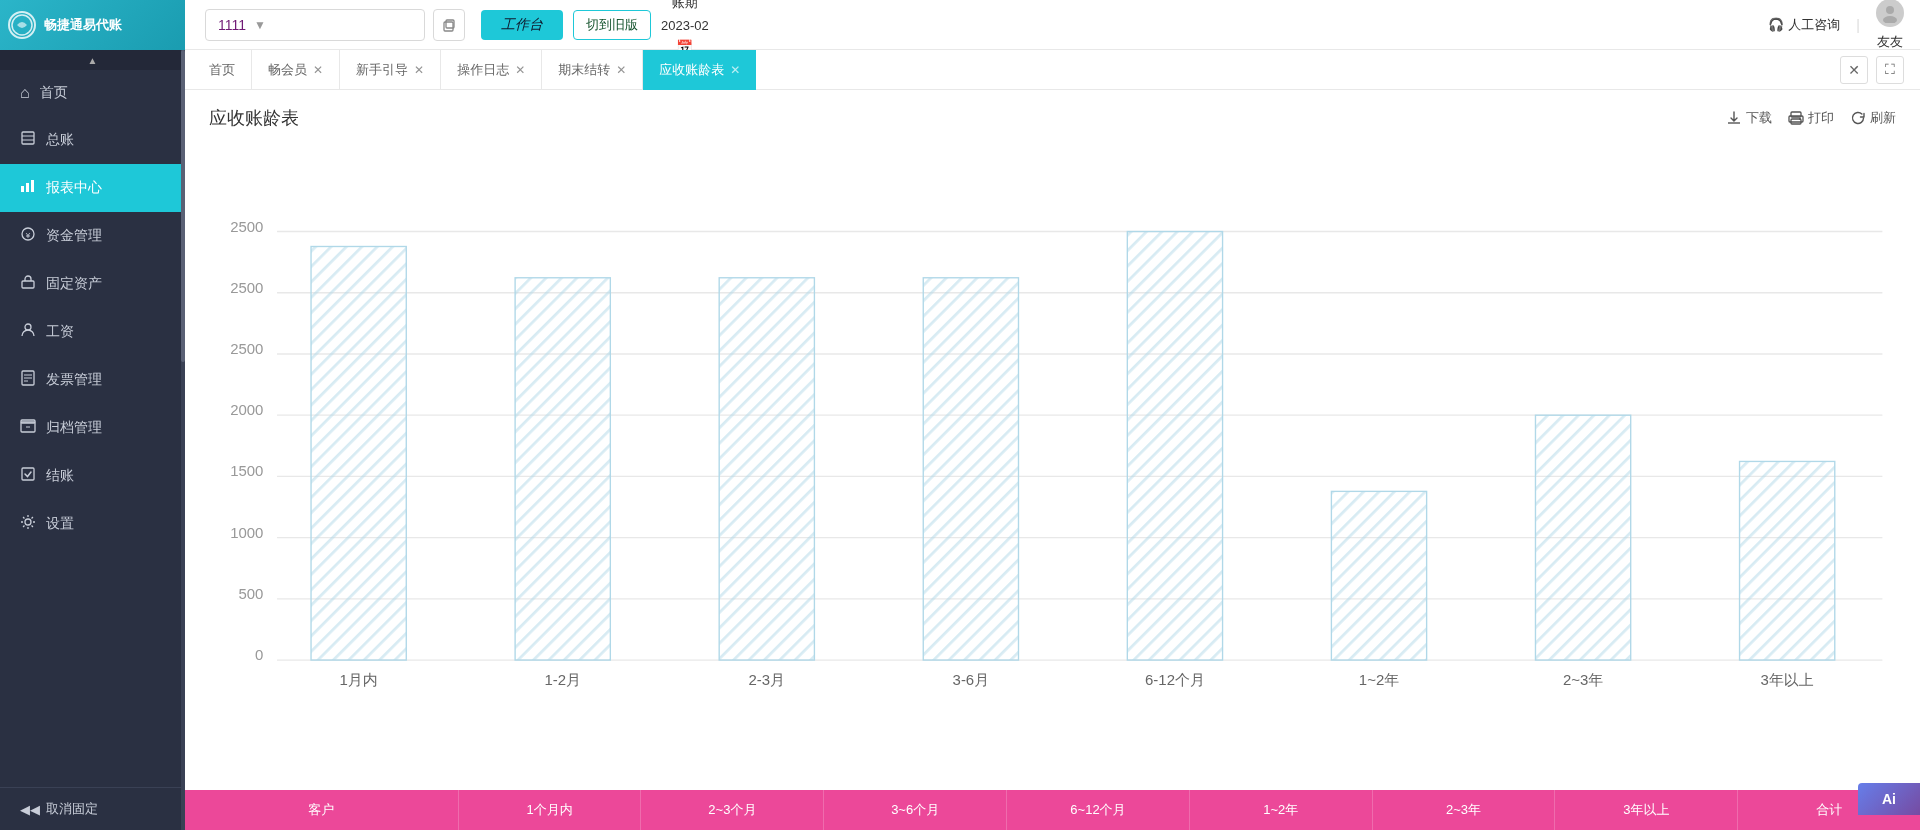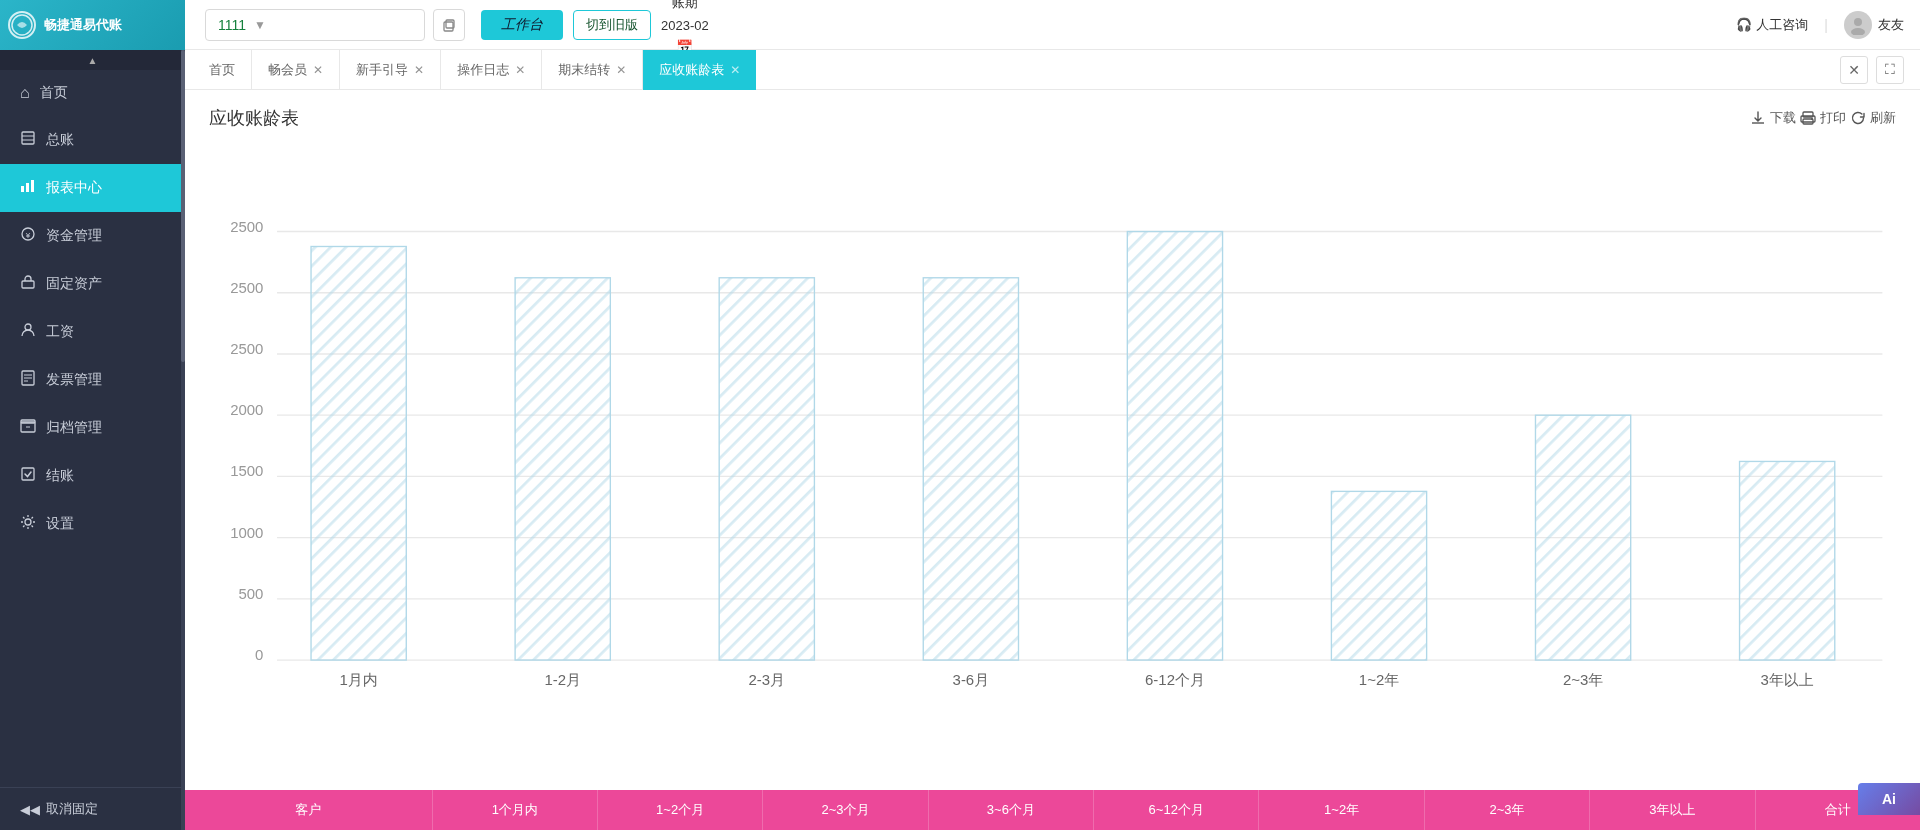--- a/index.html
+++ b/index.html
@@ -38,21 +38,21 @@
     .header-company {
       display: flex; align-items: center; gap: 8px;
       padding: 0 12px;
       border: 1px solid #d9d9d9;
       border-radius: 4px;
       height: 32px;
       cursor: pointer;
       margin-left: 20px;
       min-width: 220px;
     }
-    .header-company span { font-size: 14px; color: #15803d; }
+    .header-company span { font-size: 14px; color: #701a75; }
     .header-company .chevron { color: #999; font-size: 12px; }
 
     .copy-btn {
       width: 32px; height: 32px;
       border: 1px solid #d9d9d9;
       border-radius: 4px;
       display: flex; align-items: center; justify-content: center;
       cursor: pointer;
       margin-left: 8px;
       color: #666;
@@ -95,21 +95,21 @@
       display: flex; align-items: center; gap: 16px;
     }
     .consult-btn {
       display: flex; align-items: center; gap: 4px;
       cursor: pointer;
       color: #333; font-size: 13px;
     }
     .user-area {
       display: flex; align-items: center; gap: 6px;
       cursor: pointer;
-      color: #333; font-size: 13px;
+      color: #333; font-size: 13px; flex-direction: column;
     }
     .avatar {
       width: 28px; height: 28px;
       border-radius: 50%;
       background: #ccc;
       display: flex; align-items: center; justify-content: center;
       color: #fff; font-size: 12px;
     }
 
     
@@ -233,21 +233,21 @@
       flex-shrink: 0;
     }
     .page-title {
       font-size: 18px;
       color: #333;
       font-weight: 500;
     }
     .page-actions {
       display: flex;
       align-items: center;
-      gap: 4px;
+      gap: 16px;
     }
     .action-btn {
       display: flex;
       align-items: center;
       gap: 4px;
       cursor: pointer;
       color: #555;
       font-size: 13px;
     }
 
@@ -576,21 +576,20 @@
           <text x="1010" y="358" font-size="11" fill="#666" text-anchor="middle">2~3年</text>
 
           <rect x="1125" y="194" width="70" height="146" fill="url(#hatch)" stroke="#b0d8e8" stroke-width="1"></rect>
           <text x="1160" y="358" font-size="11" fill="#666" text-anchor="middle">3年以上</text>
         </svg>
       </div>
 
       <div class="table-header">
         <div class="table-header-cell">客户</div>
         <div class="table-header-cell">1个月内</div>
-        <div class="table-header-cell">1~2个月</div>
         <div class="table-header-cell">2~3个月</div>
         <div class="table-header-cell">3~6个月</div>
         <div class="table-header-cell">6~12个月</div>
         <div class="table-header-cell">1~2年</div>
         <div class="table-header-cell">2~3年</div>
         <div class="table-header-cell">3年以上</div>
         <div class="table-header-cell">合计</div>
       </div>
     </div>
   </div>

